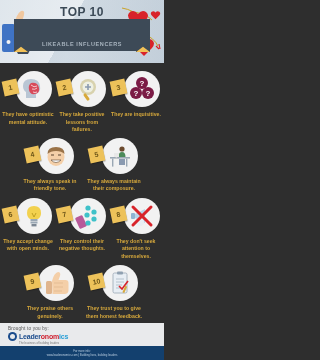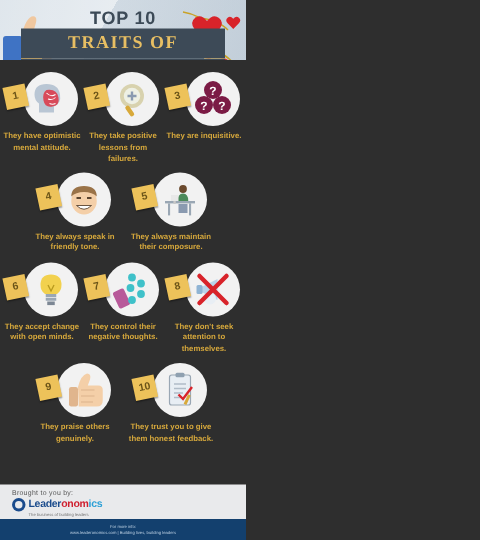--- a/index.html
+++ b/index.html
@@ -7,21 +7,21 @@
   body {
     font-family:"Liberation Sans", sans-serif;
     background:#2e2e2e;
     overflow:hidden;
     position:relative;
   }
   .infographic { width:164px; height:360px; position:relative; }
 
   
   .header {
-    position:relative; height:40px; width:100%;
+    position:relative; height:63px; width:100%;
     background:linear-gradient(105deg,#cfd9e2 0%,#dbe3ea 45%,#c8d3dd 100%);
     overflow:hidden;
     text-decoration:underline;
   }
   .hdr-diag {
     position:absolute; left:0; top:0; width:100%; height:100%;
     background:linear-gradient(120deg, rgba(255,255,255,.35) 0 42%, rgba(180,195,208,.28) 42% 100%);
   }
   .top10 {
     position:absolute; top:5px; left:0; width:100%; text-align:center;
@@ -150,21 +150,20 @@
       </g>
       <path d="M38 44 l3 3 M41 42 l1 5" stroke="#d8232a" stroke-width="1.2"></path>
     </svg>
 
     <div class="top10">TOP 10</div>
     <div class="ribbon"></div>
     <div class="ribbon-tail-l"></div>
     <div class="ribbon-tail-r"></div>
     <div class="ribbon-notch-l"></div>
     <div class="ribbon-notch-r"></div>
-    <div class="traits">TRAITS OF</div>
     <div class="sub-band"></div>
     <div class="sublabel">LIKEABLE INFLUENCERS</div>
   </div>
 
   <div class="rows">
 
     <div class="row r1">
 
       <div class="item">
         <div class="badge-wrap">

